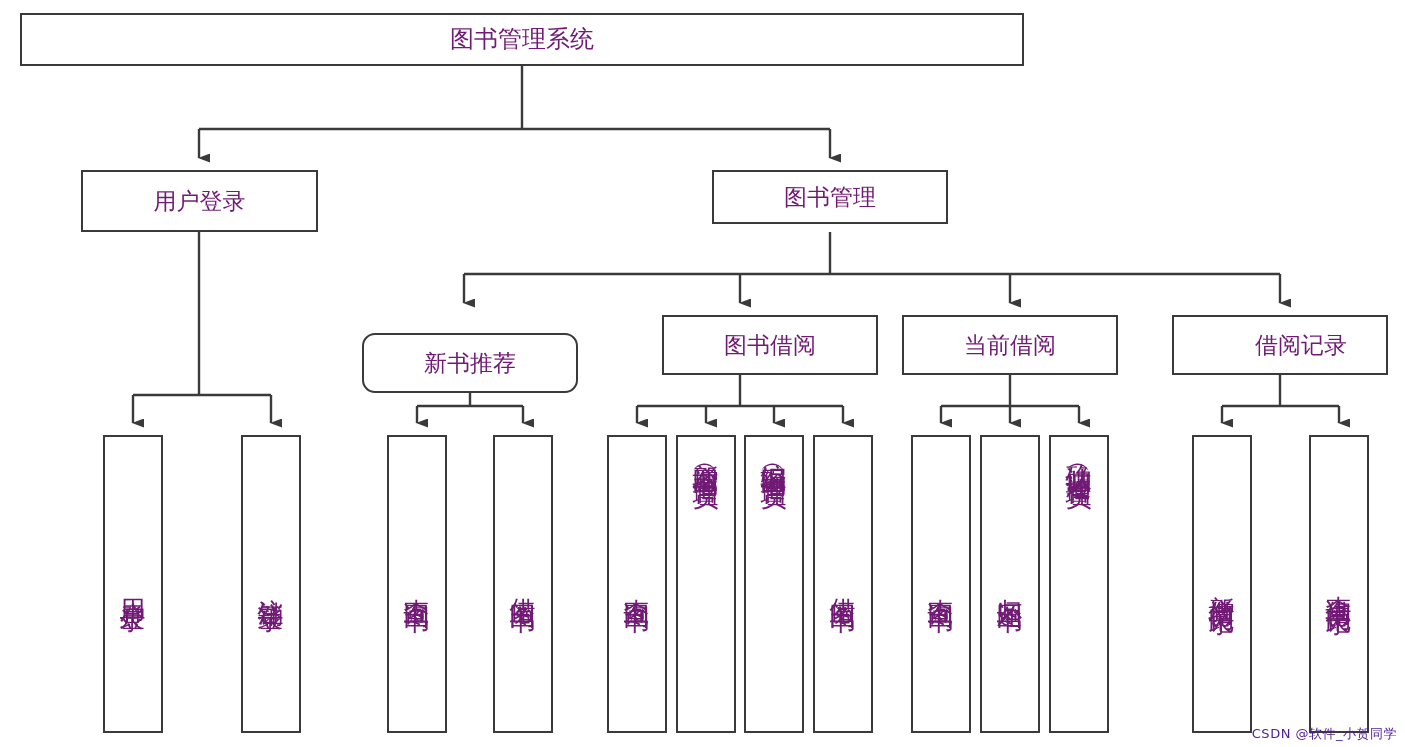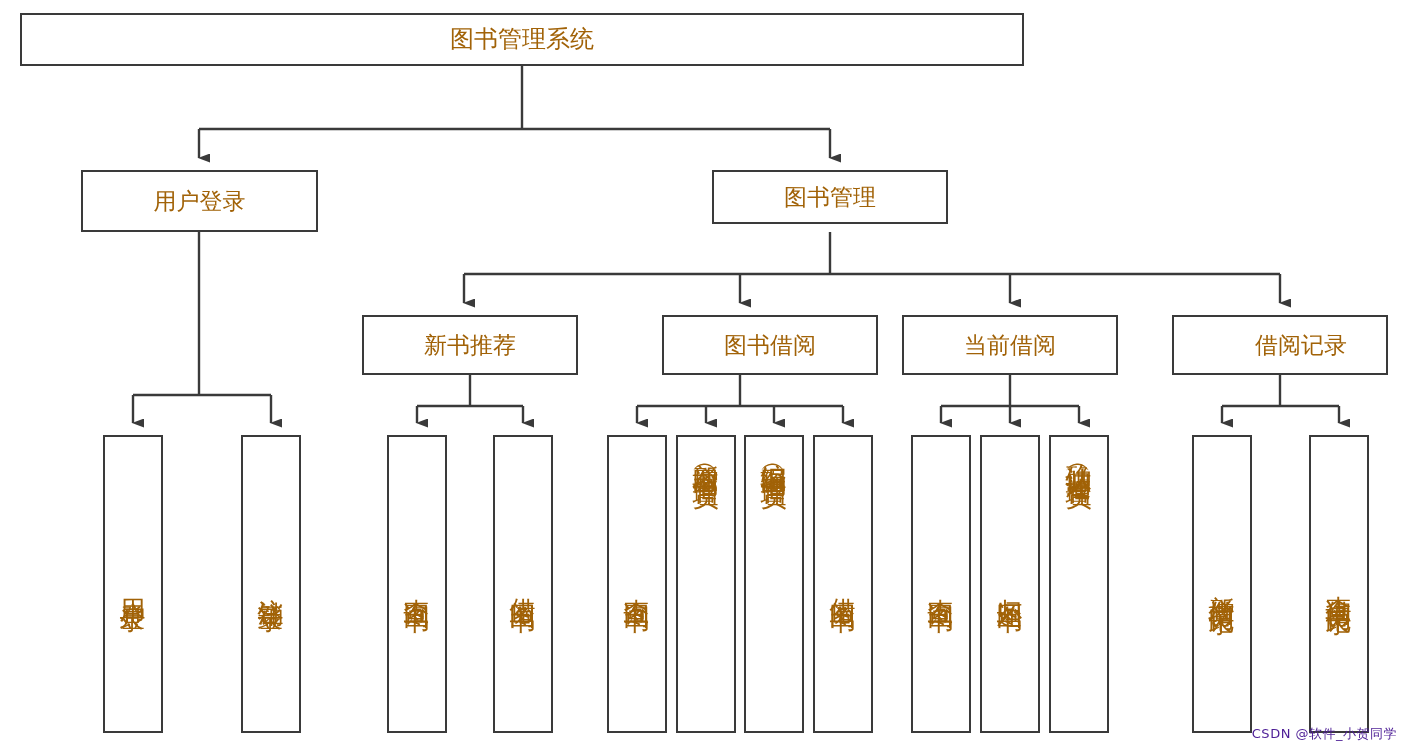--- a/index.html
+++ b/index.html
@@ -26,21 +26,21 @@
     pointer-events: none;
   }
   .node {
     position: absolute;
     box-sizing: border-box;
     border: 2px solid #3a3a3a;
     background: #ffffff;
     display: flex;
     align-items: center;
     justify-content: center;
-    color: #a16207;
+    color: #701a75;
   }
   .node .label {
     white-space: nowrap;
     line-height: 1.05;
   }
   
   .node.horiz .label {
     font-size: 23px;
   }
   .node.root .label {
@@ -134,21 +134,21 @@
     <span class="label">图书管理系统</span>
   </div>
 
   <div class="node horiz" style="left:81px; top:170px; width:237px; height:62px;">
     <span class="label">用户登录</span>
   </div>
   <div class="node horiz" style="left:712px; top:170px; width:236px; height:54px;">
     <span class="label">图书管理</span>
   </div>
 
-  <div class="node horiz" style="left:362px; top:315px; width:216px; height:60px;">
+  <div class="node horiz" style="left:362px; top:333px; width:216px; height:60px;border-radius:13px;">
     <span class="label">新书推荐</span>
   </div>
   <div class="node horiz" style="left:632px; top:315px; width:216px; height:60px;margin-left:30px;">
     <span class="label">图书借阅</span>
   </div>
   <div class="node horiz" style="left:902px; top:315px; width:216px; height:60px;text-align:center;">
     <span class="label">当前借阅</span>
   </div>
   <div class="node horiz" style="left:1172px; top:315px; width:216px; height:60px;padding-left:42px;">
     <span class="label">借阅记录</span>

